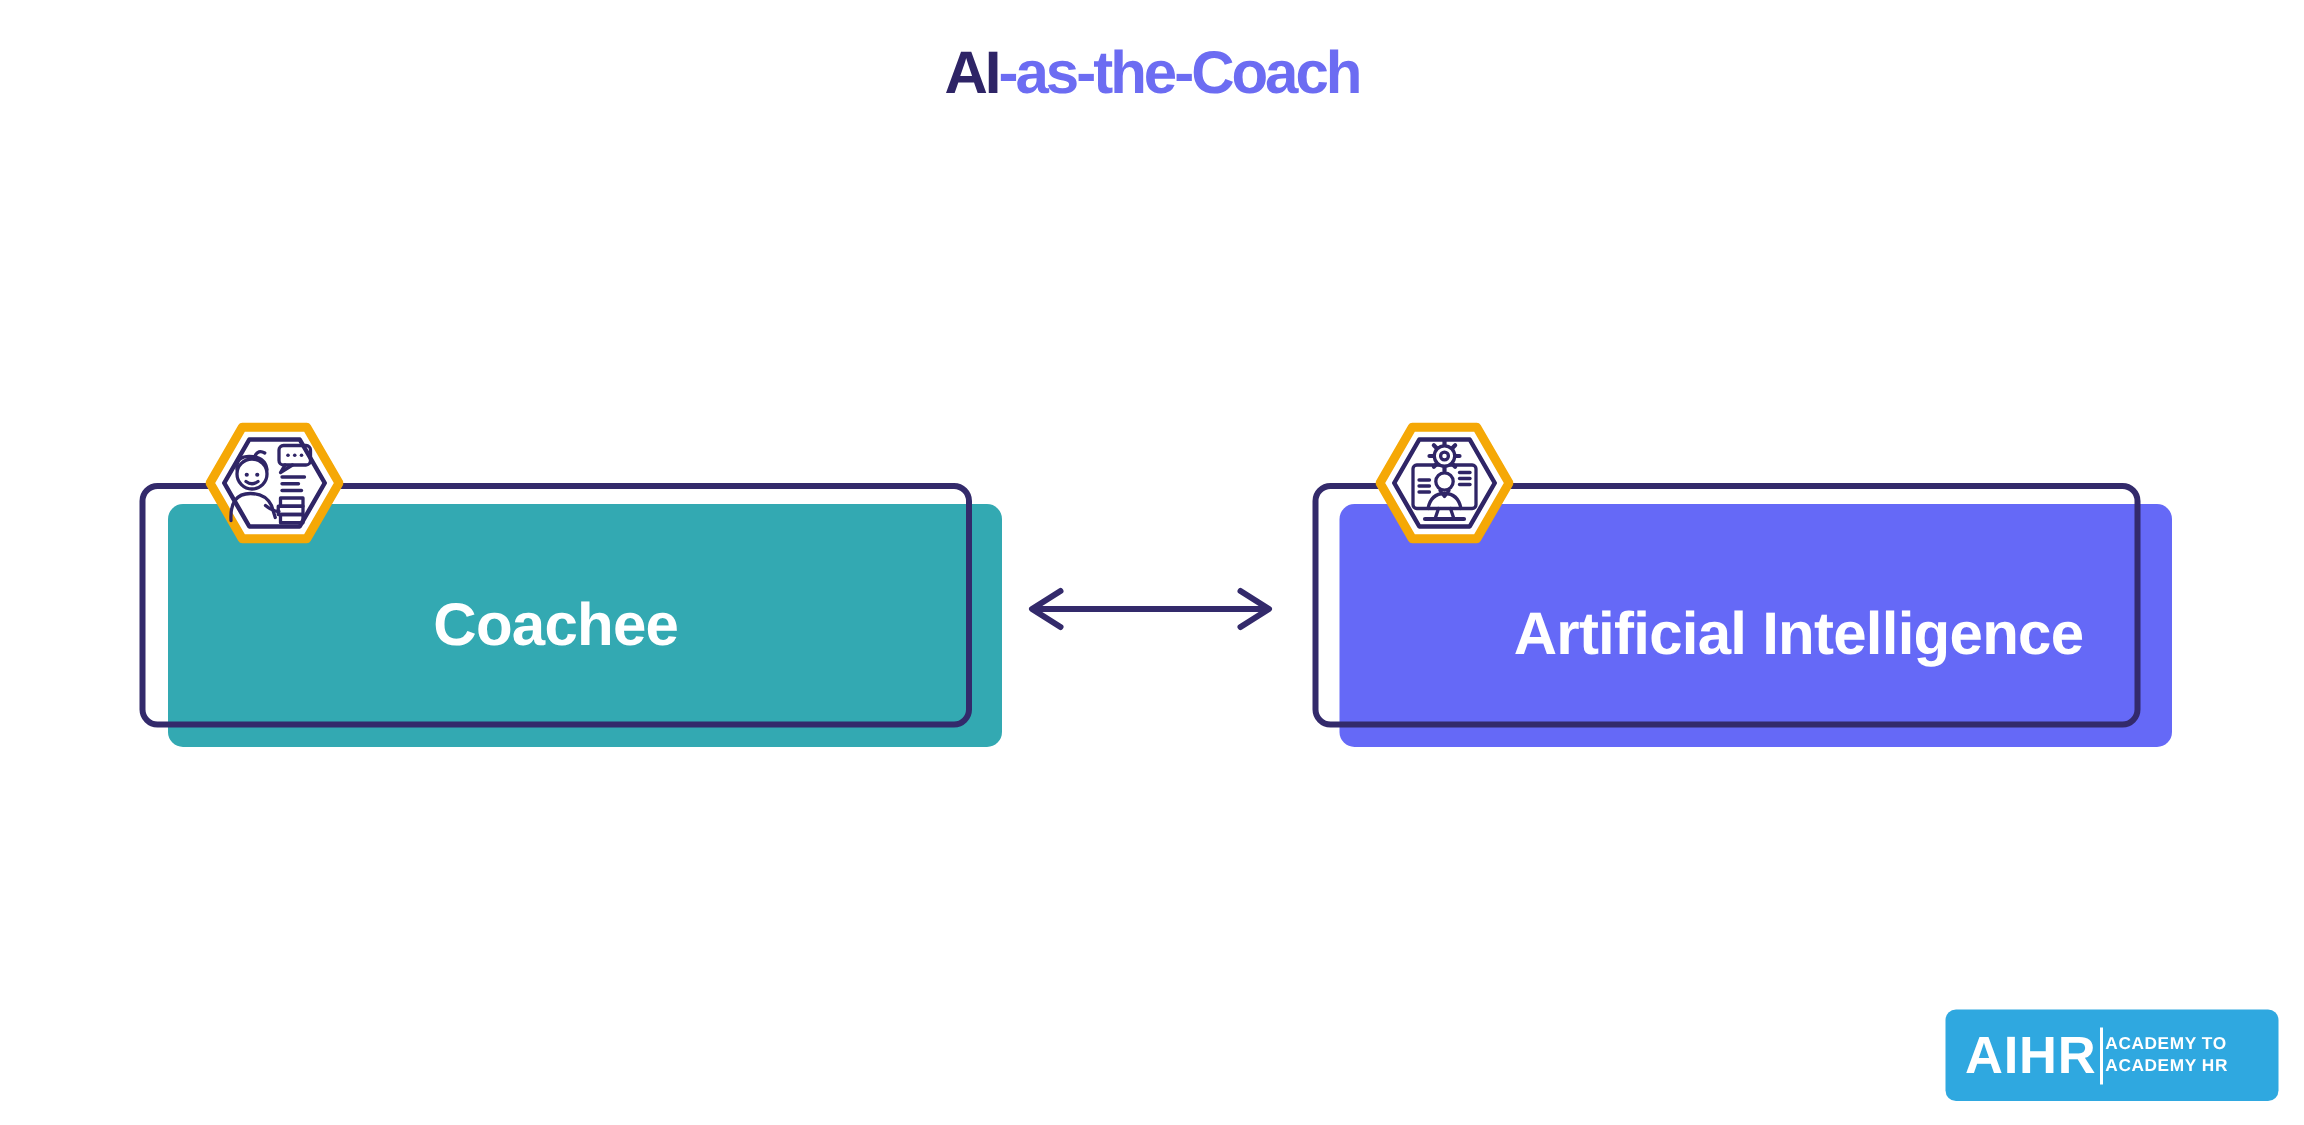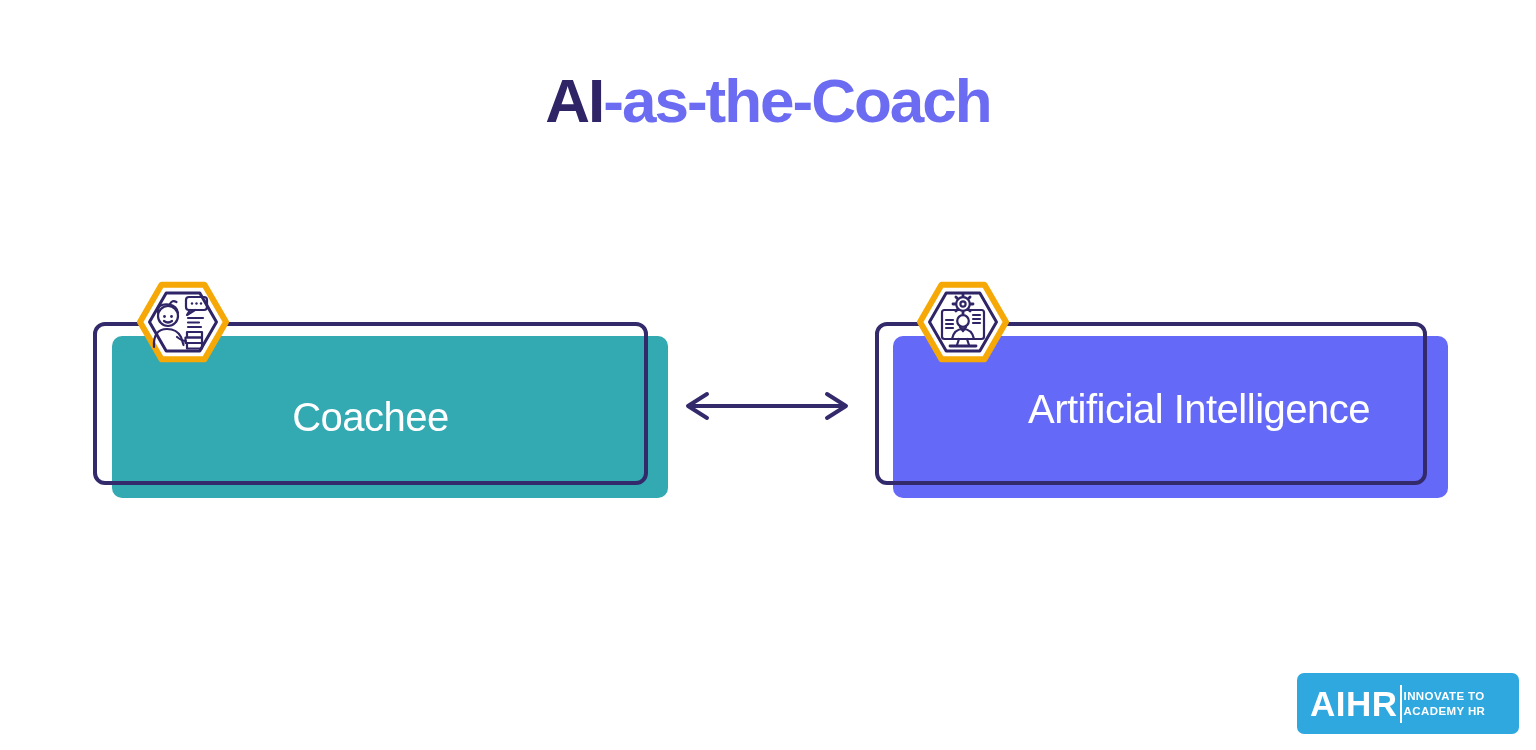--- a/index.html
+++ b/index.html
@@ -20,23 +20,22 @@
   .canvas{
     position:relative;
     width:1536px;height:750px;
     background:var(--background);
     overflow:hidden;
   }
   
   .title{
     position:absolute;top:28px;left:0;width:100%;
     text-align:center;
-    font-size:62px;font-weight:800;letter-spacing:-2px;
+    font-size:40px;font-weight:800;letter-spacing:-2px;
     line-height:1.05;
-    margin-top:40px;
   }
   .title .dark{color:var(--title-dark);}
   .title .light{color:var(--title-light);}
 
   
   .pill{
     position:absolute;left:637px;top:225px;width:262px;height:53px;
     background:var(--pill-background);
     border-radius:27px;
     display:flex;align-items:center;justify-content:center;
@@ -55,24 +54,24 @@
   .fill-right{left:893px;top:336px;width:555px;height:162px;background:var(--purple-box);}
   .node-outline{
     position:absolute;border:4px solid var(--outline);border-radius:12px;
     background:transparent;z-index:2;
   }
   .outline-left{left:93px;top:322px;width:555px;height:163px;}
   .outline-right{left:875px;top:322px;width:552px;height:163px;}
   .node-label{
     position:absolute;z-index:3;
     display:flex;align-items:center;justify-content:center;
-    color:#ffffff;font-size:40px;font-weight:400;letter-spacing:-0.5px;
+    color:#ffffff;font-size:40px;font-weight:700;letter-spacing:-0.5px;
   }
   .label-left{left:93px;top:336px;width:555px;height:162px;}
-  .label-right{left:875px;top:328px;width:648px;height:162px;}
+  .label-right{left:875px;top:342px;width:648px;height:162px;}
 
   
   .hex-badge{position:absolute;width:92px;height:92px;z-index:4;}
   .hex-left{left:137px;top:276px;}
   .hex-right{left:917px;top:276px;}
 
   
   .connector{position:absolute;left:680px;top:389px;z-index:2;}
 
   
@@ -182,18 +181,18 @@
       <path d="M42 63 L40 69"></path>
       <path d="M50 63 L52 69"></path>
       <path d="M33 70 h26" stroke-width="2.8"></path>
     </g>
   </svg>
 
   <div class="logo">
     <span class="logo-wordmark">AIHR</span>
     <span class="logo-divider"></span>
     <span class="logo-tagline">
-      <span>INNOVATE TO</span><br>
+      <span>ACADEMY TO</span><br>
       <span>ACADEMY HR</span>
     </span>
   </div>
 
 </div>
 
 </body></html>

